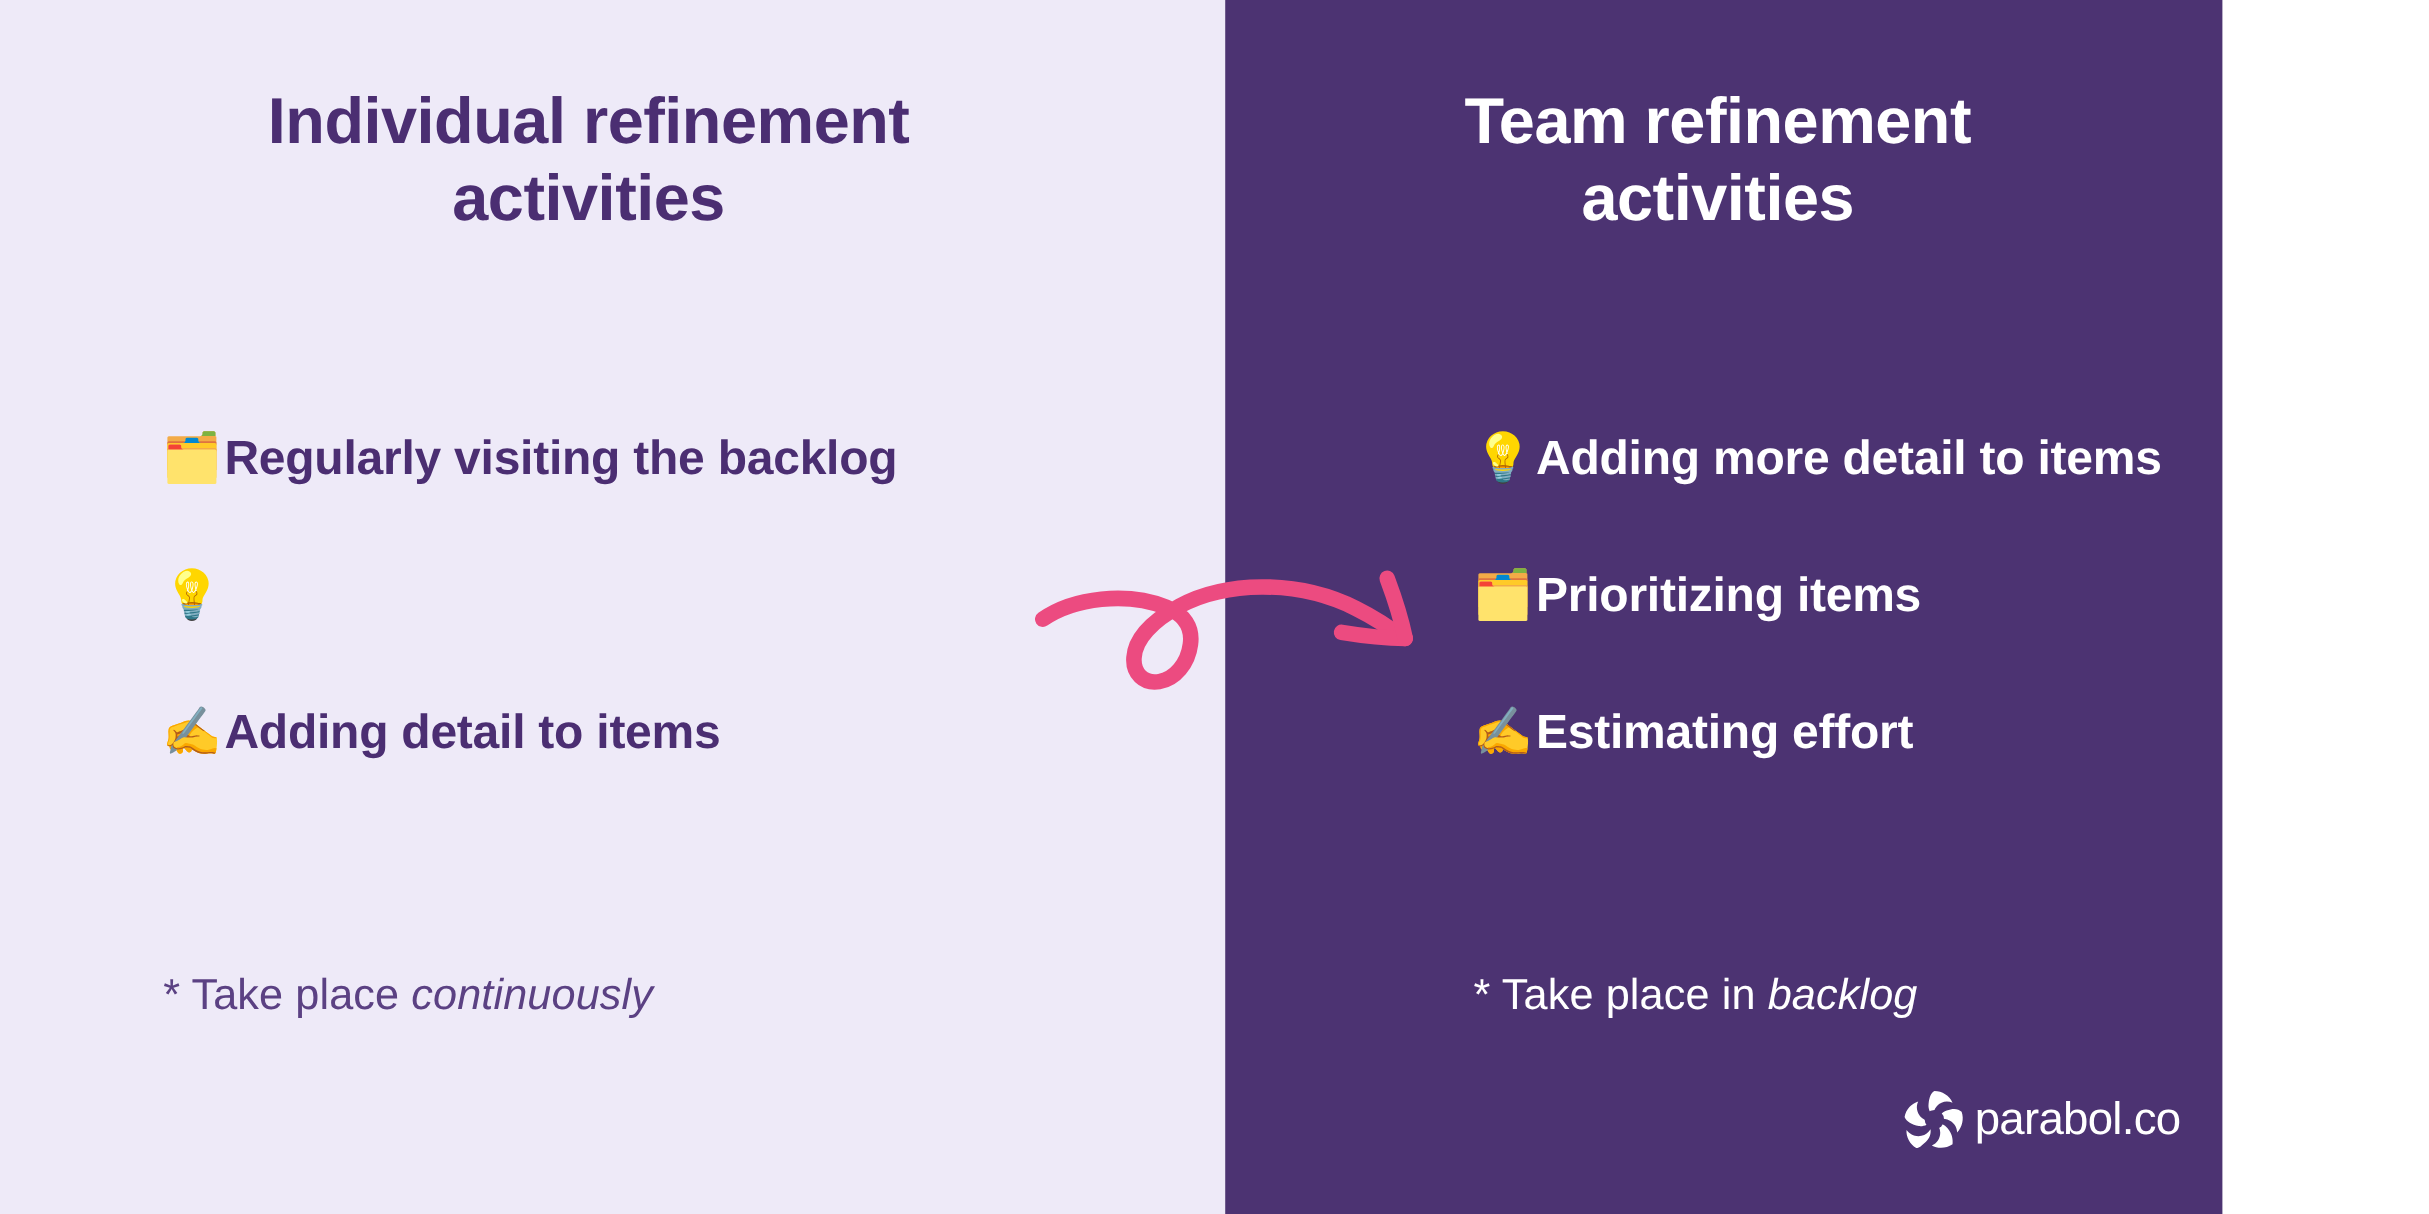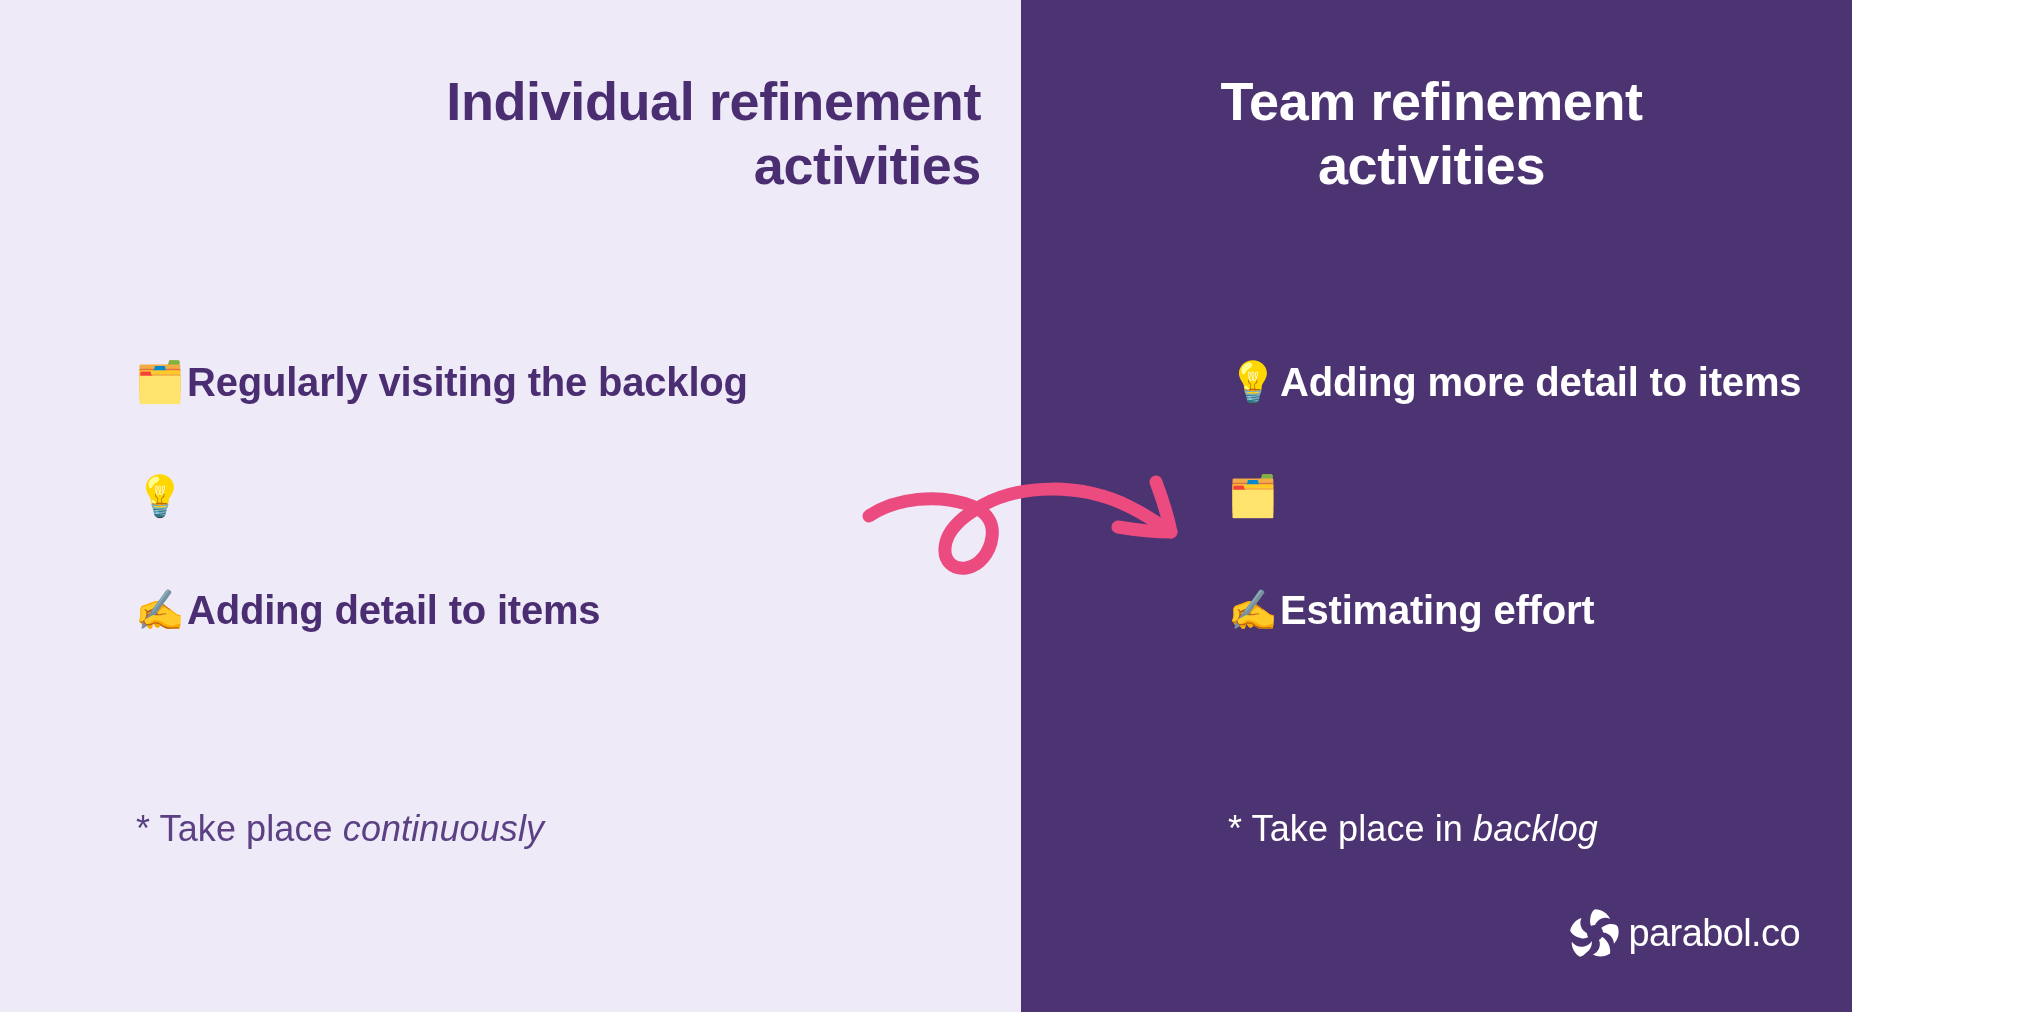--- a/index.html
+++ b/index.html
@@ -44,21 +44,20 @@
     font-size: 54px;
     font-weight: 700;
     line-height: 1.18;
     letter-spacing: -0.4px;
     white-space: pre-line;
   }
   #panel-left .panel-heading {
     color: #4B2E72;
     padding-right: 40px;
     box-sizing: border-box;
-    text-align: right;
   }
   #panel-right .panel-heading {
     color: #FFFFFF;
     padding-right: 10px;
     box-sizing: border-box;
   }
 
   
   .activity-list {
     position: absolute;
@@ -118,21 +117,21 @@
     left: 855px;
     top: 465px;
     width: 340px;
     height: 130px;
     pointer-events: none;
   }
 
   
   #brand-logo {
     position: absolute;
-    right: 52px;
+    right: 35px;
     bottom: 52px;
     display: flex;
     align-items: center;
     gap: 7px;
   }
   #brand-mark { display: block; }
   #brand-wordmark {
     color: #FFFFFF;
     font-size: 38px;
     font-weight: 400;
@@ -180,20 +179,21 @@
 
     <ul class="activity-list" id="list-right">
 
       <li class="activity-item">
         <span class="activity-emoji">💡</span>
         <span class="activity-label">Adding more detail to items</span>
       </li>
 
       <li class="activity-item">
         <span class="activity-emoji">🗂️</span>
+        <span class="activity-label">Prioritizing items</span>
       </li>
 
       <li class="activity-item">
         <span class="activity-emoji">✍️</span>
         <span class="activity-label">Estimating effort</span>
       </li>
 
     </ul>
 
     <div class="footnote" id="footnote-right">

